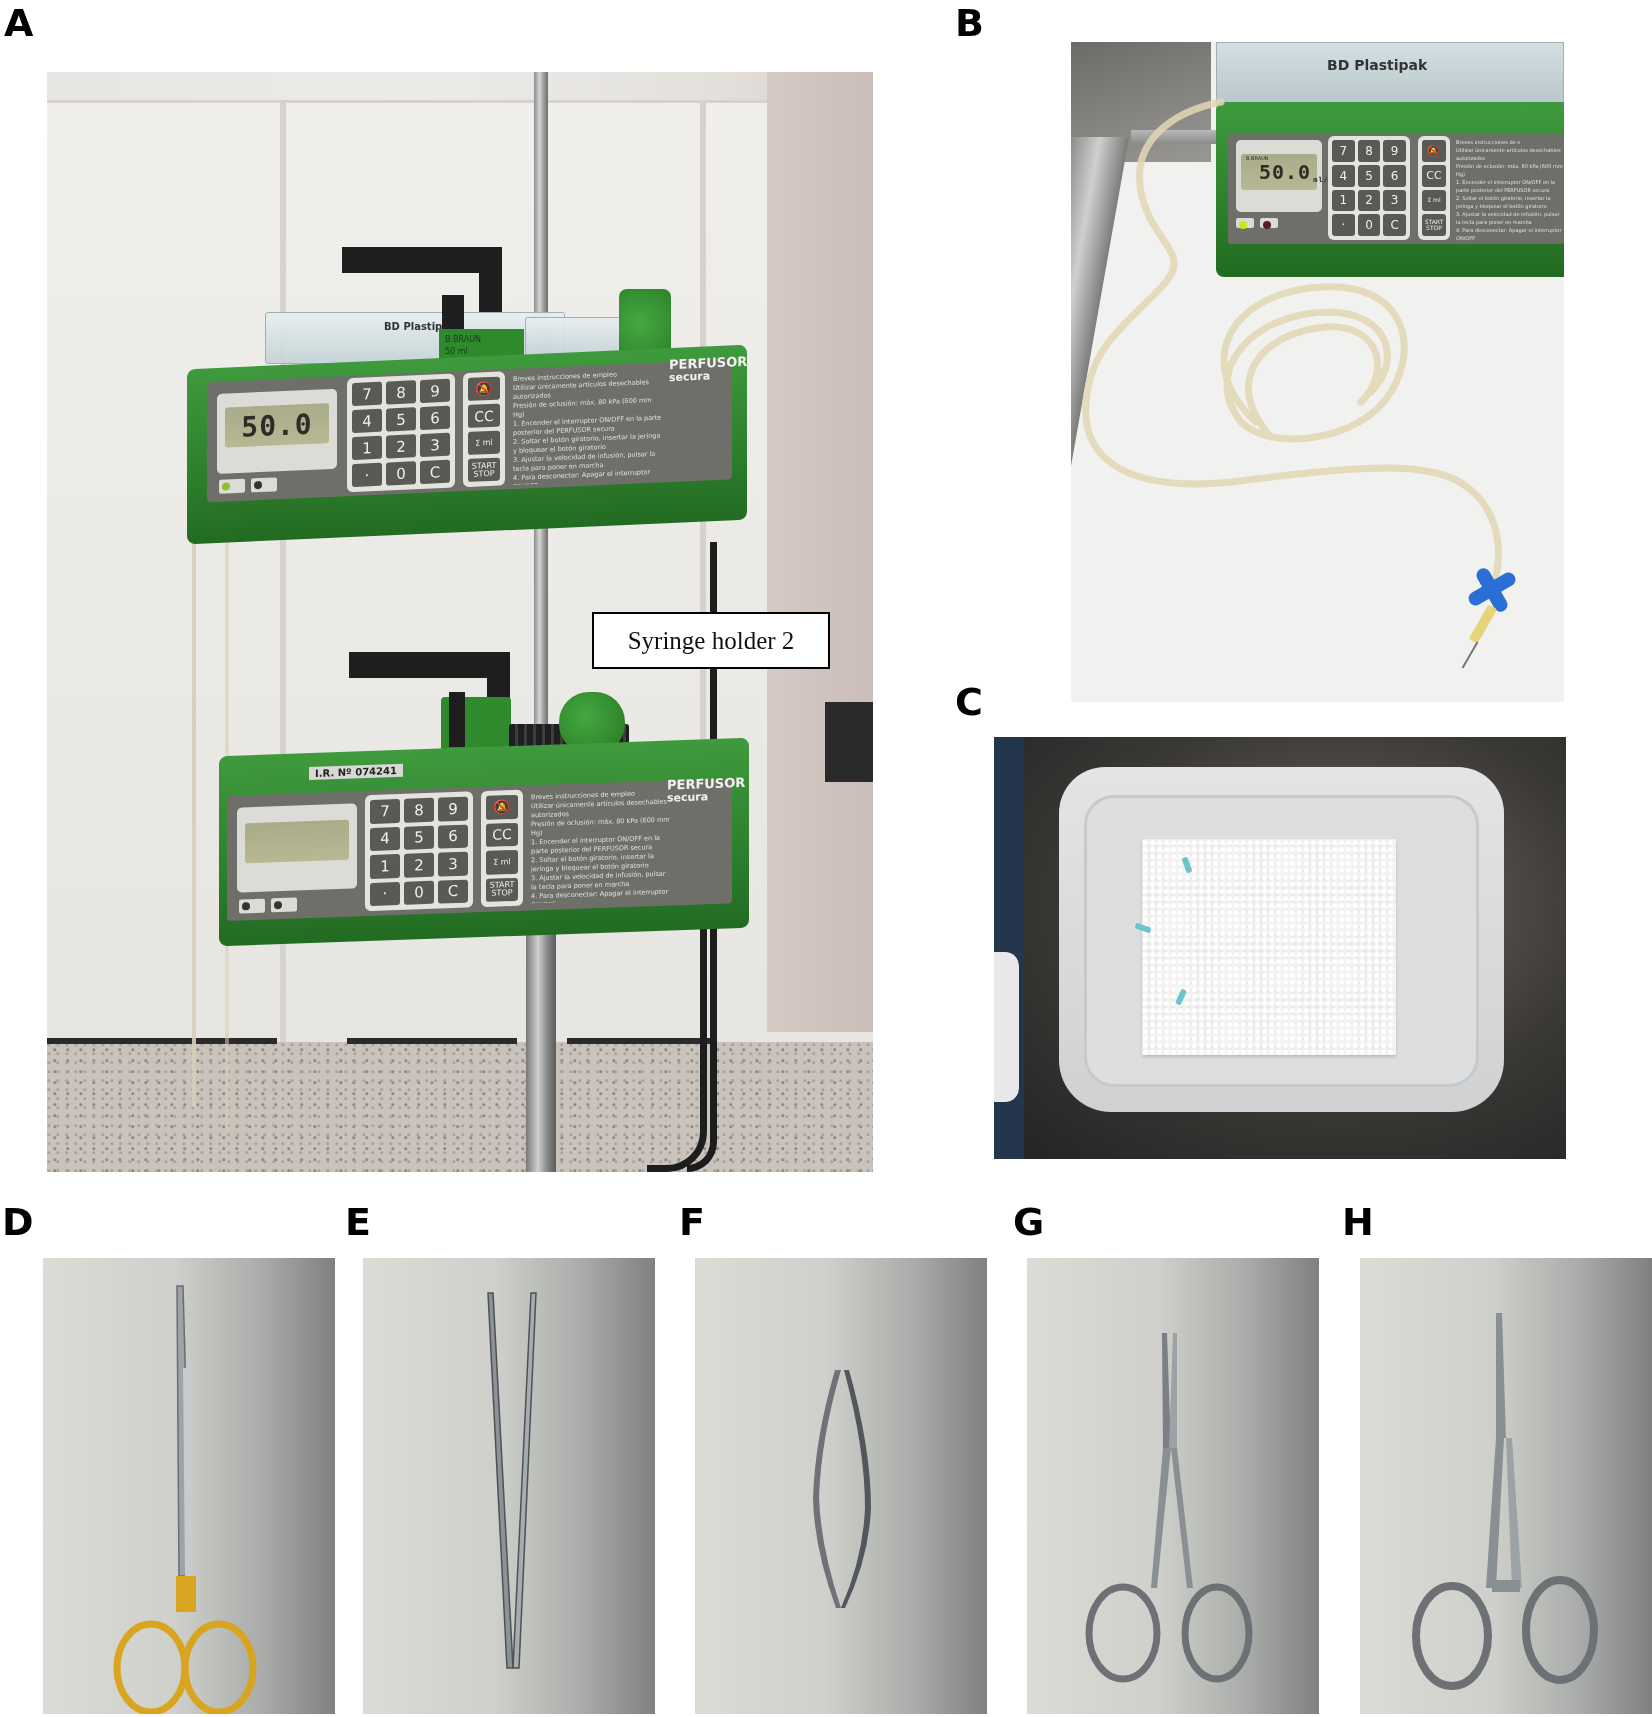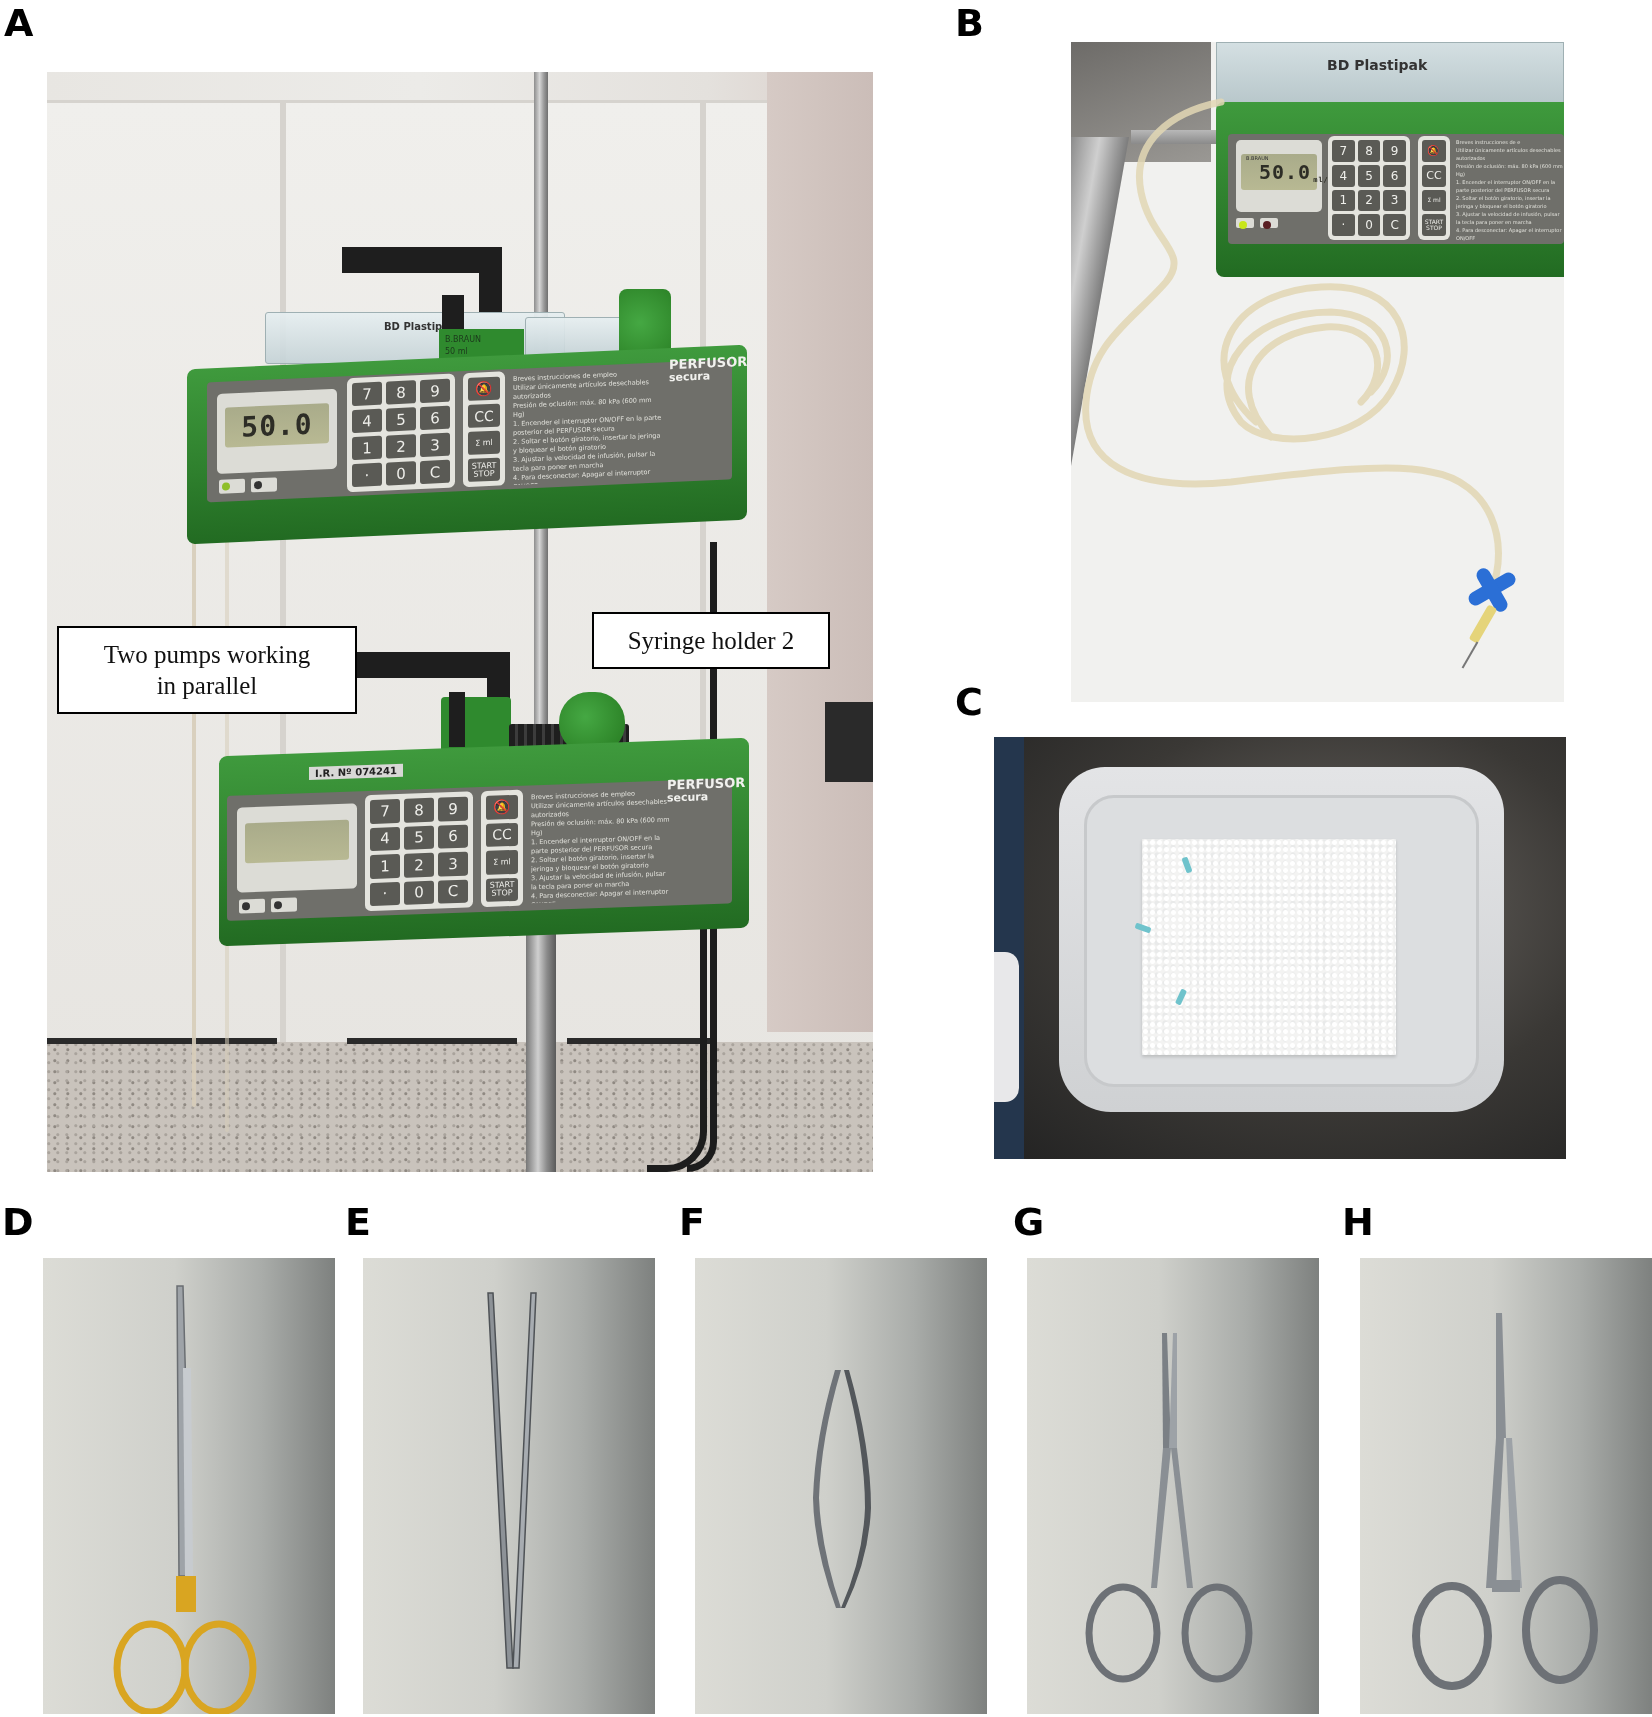--- a/index.html
+++ b/index.html
@@ -228,24 +228,20 @@
         </div>
         <div class="brand" style="left:440px;top:-2px;">
           <span>PERFUSOR</span>
           <small>secura</small>
         </div>
       </div>
     </div>
   </div>
 
   <div class="callout" style="left:545px;top:540px;width:238px;height:57px;">Syringe holder 2</div>
-  <div class="callout" style="left:10px;top:554px;width:300px;height:88px;flex-direction:column;">
-    <span>Two pumps working</span>
-    <span>in parallel</span>
-  </div>
 </div>
 
 <div class="panel-letter" style="left:955px;top:4px;">B</div>
 
 <div class="photo" id="photo-b">
   <div style="position:absolute;left:0;top:0;width:140px;height:120px;background:linear-gradient(160deg,#6d6b68,#9a9894);"></div>
   <div style="position:absolute;left:0;top:95px;width:58px;height:450px;background:linear-gradient(90deg,#8c8c8c,#cfcfcf 50%,#7c7c7c);transform:skewX(-10deg);transform-origin:top left;"></div>
   <div style="position:absolute;left:60px;top:88px;width:200px;height:14px;background:linear-gradient(180deg,#b8b8b8,#8a8a8a);"></div>
 
   <div style="position:absolute;left:145px;top:0;width:348px;height:65px;background:linear-gradient(180deg,rgba(210,222,225,.95),rgba(180,196,200,.95));border:1px solid #9fb0b3;">

